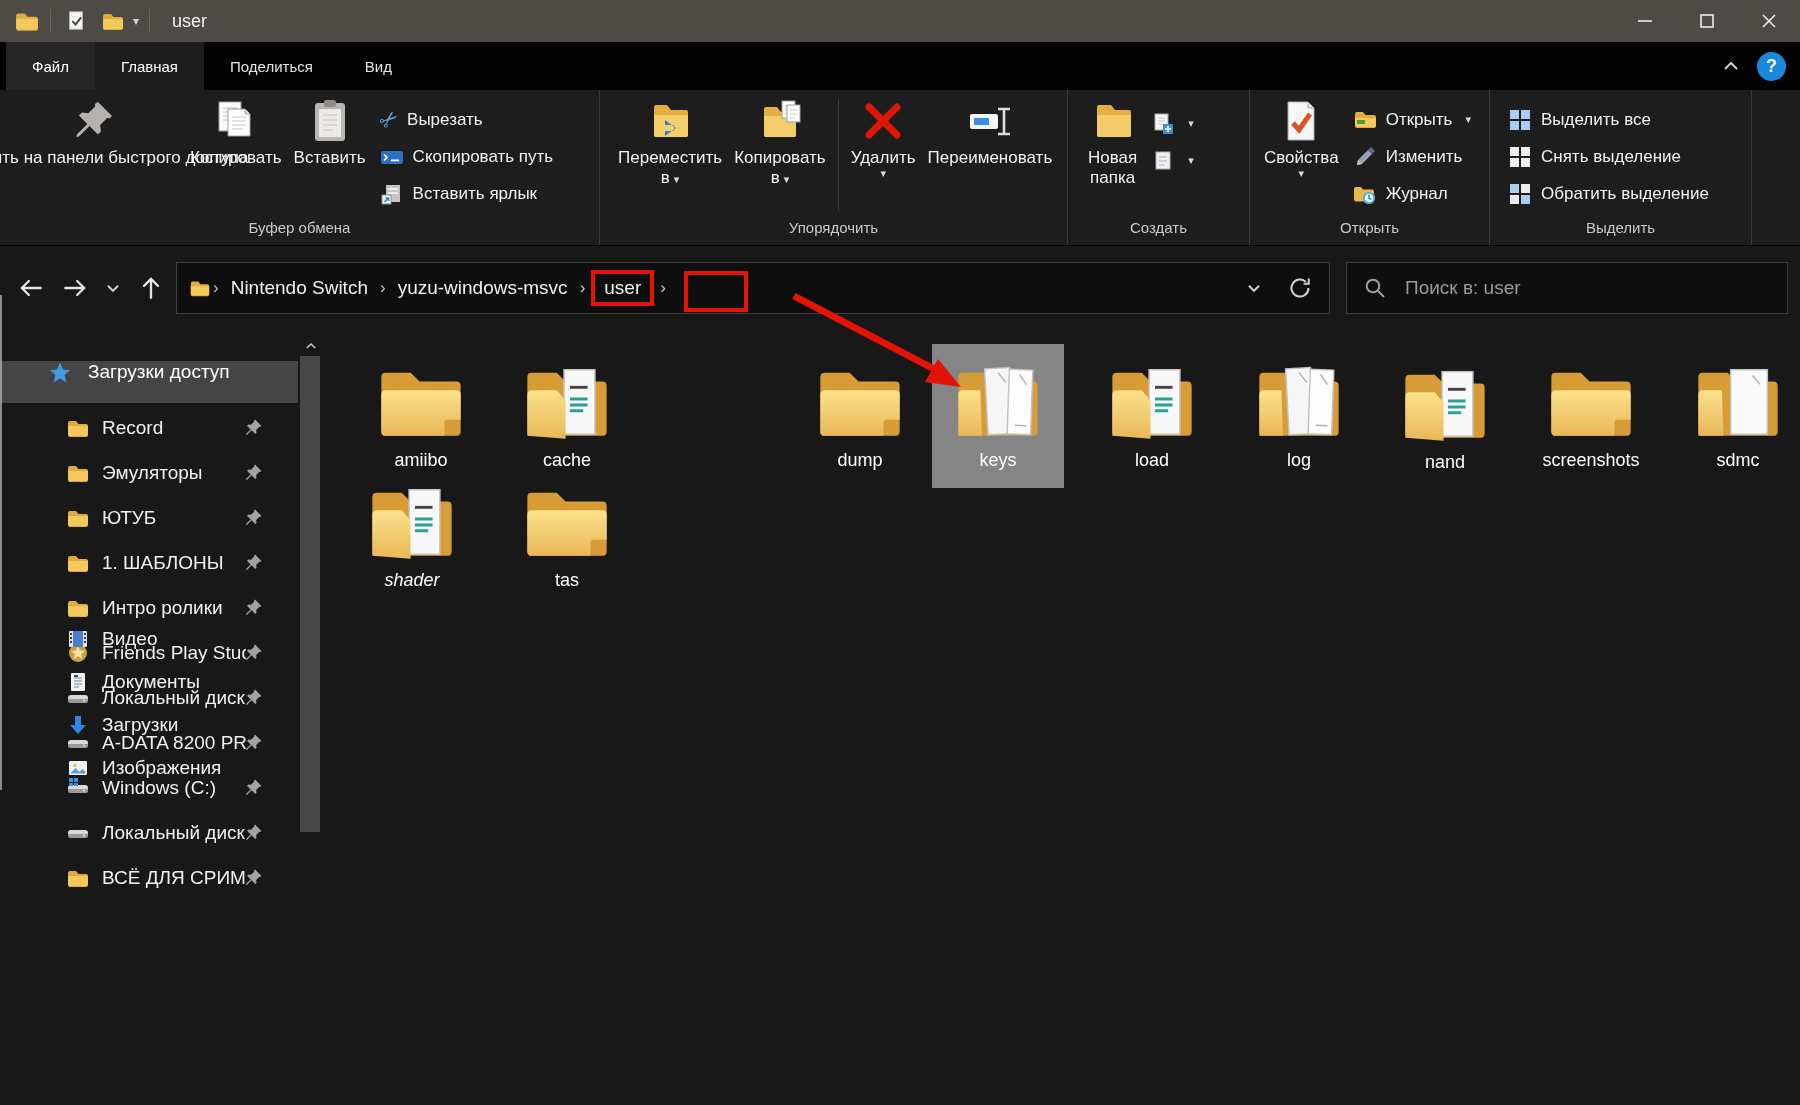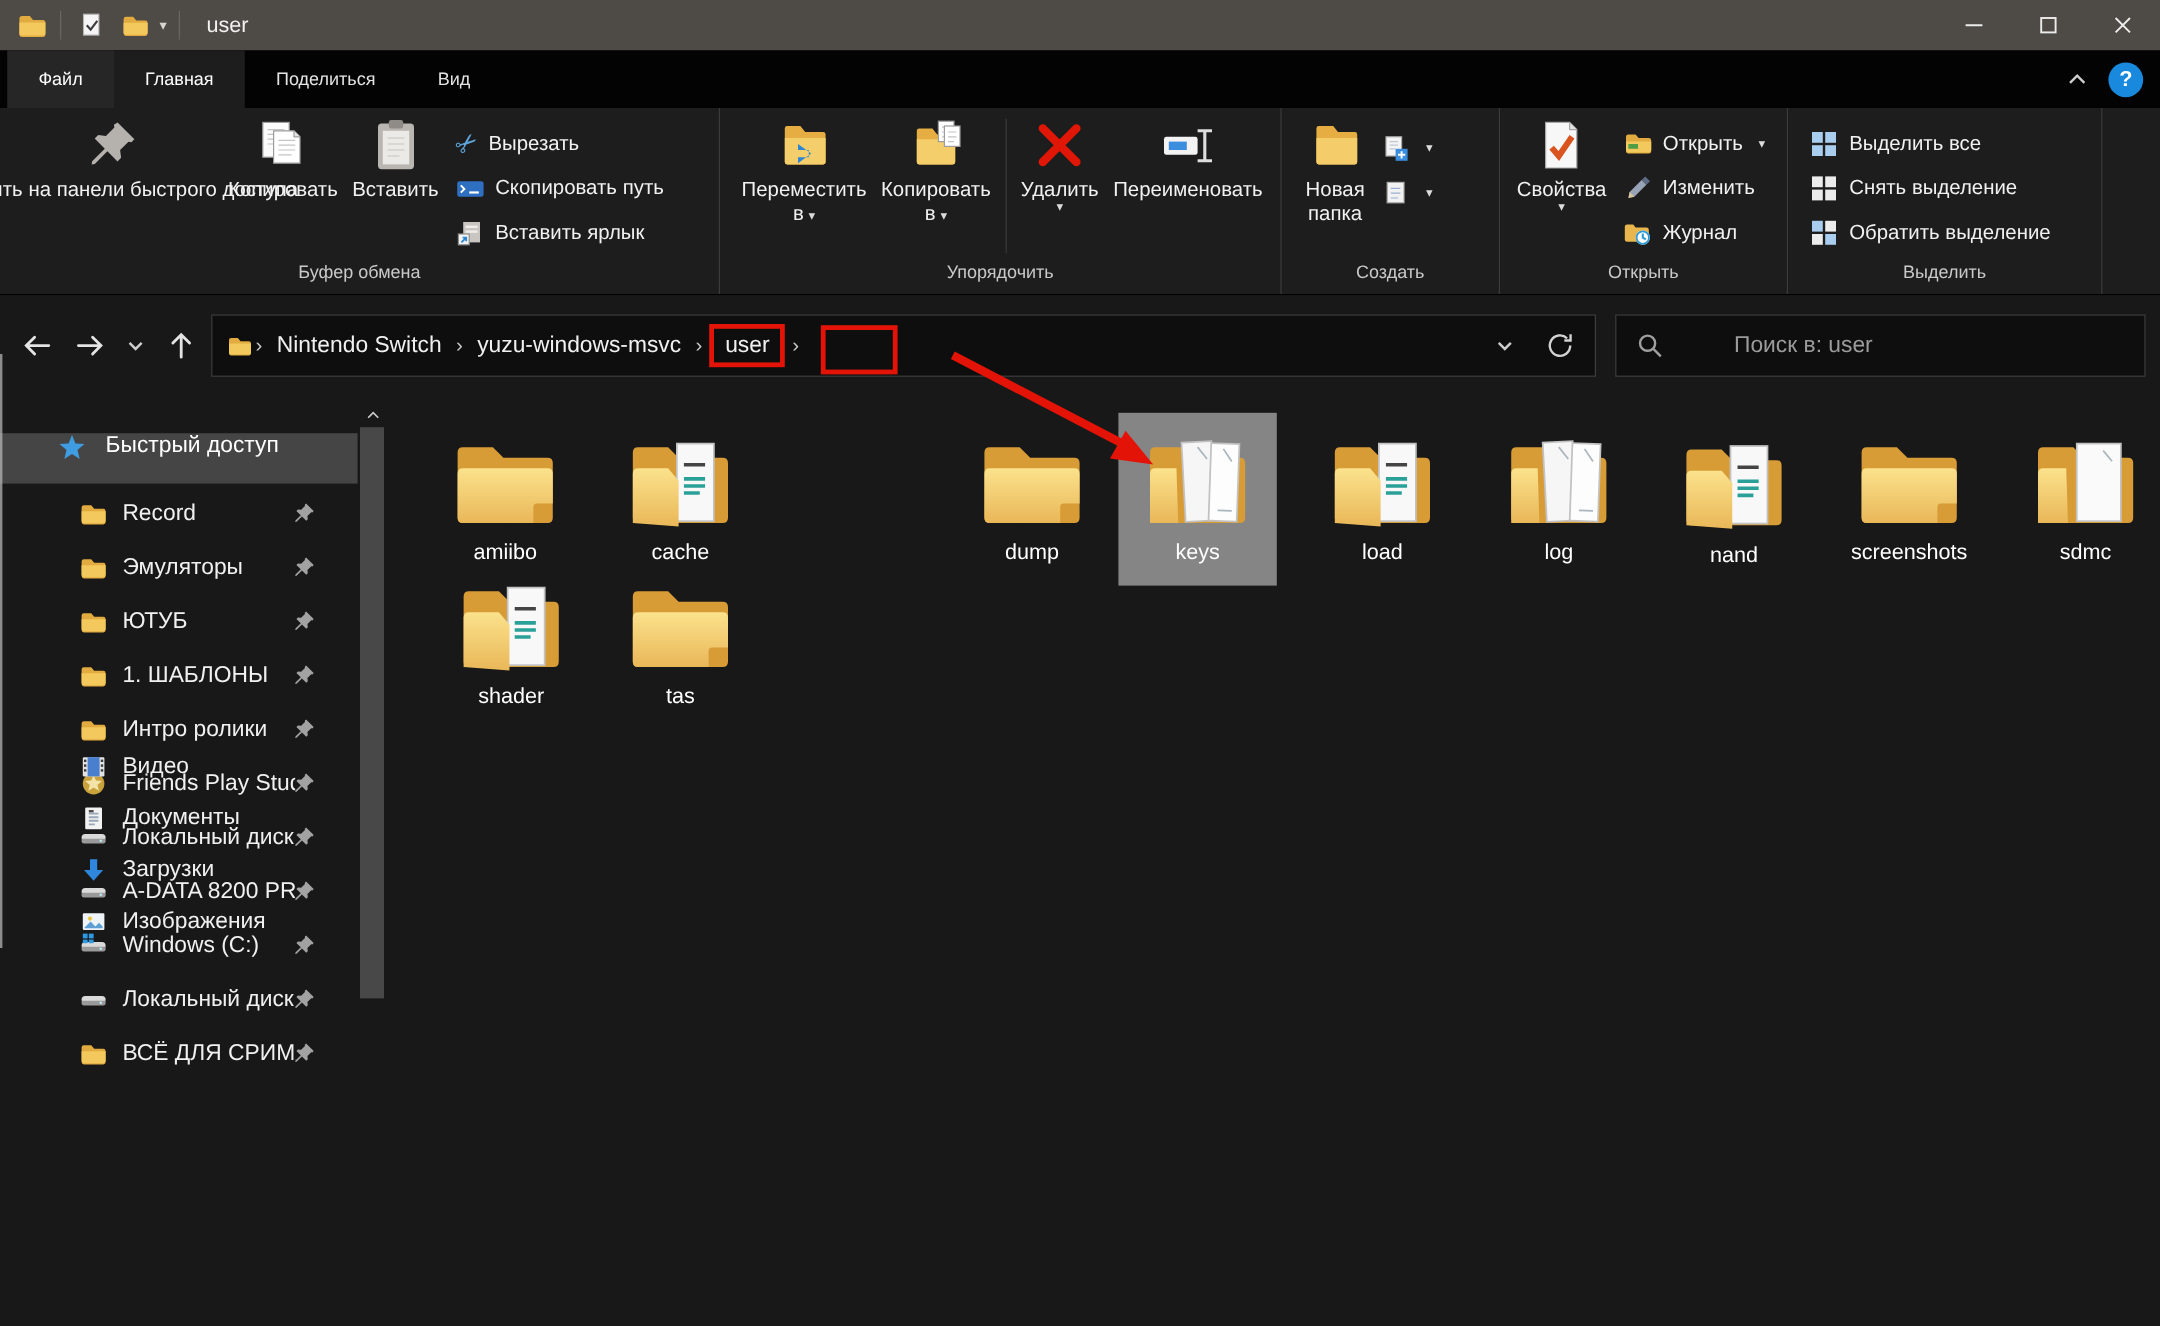--- a/index.html
+++ b/index.html
@@ -41,21 +41,21 @@
   
   .addressrow{position:absolute;top:246px;left:0;right:0;height:84px;background:#181818;}
   .navbtns{position:absolute;left:12px;top:0;height:84px;display:flex;align-items:center;gap:6px;}
   .navbtn{display:flex;align-items:center;justify-content:center;padding:4px;}
   .addressfield{position:absolute;left:176px;top:16px;width:1154px;height:52px;background:#0e0e0e;border:1px solid #3e3e3e;box-sizing:border-box;display:flex;align-items:center;font-size:19px;color:#f0f0f0;}
   .crumb{padding:0 10px;white-space:nowrap;}
   .crumb-sep{color:#c9c9c9;font-size:17px;padding:0 2px;}
   .crumb.user-box{border:4px solid #e31407;padding:3px 9px;margin:0 4px;}
   .af-right{margin-left:auto;display:flex;align-items:center;gap:24px;padding-right:16px;}
   .searchfield{position:absolute;left:1346px;top:16px;width:442px;height:52px;background:#0e0e0e;border:1px solid #3e3e3e;box-sizing:border-box;display:flex;align-items:center;padding:0 16px;gap:16px;}
-  .searchfield input{flex:1;background:transparent;border:none;outline:none;color:#cfcfcf;font-size:19px;font-family:"Liberation Sans","DejaVu Sans",sans-serif;margin-left:40px;}
+  .searchfield input{flex:1;background:transparent;border:none;outline:none;color:#cfcfcf;font-size:19px;font-family:"Liberation Sans","DejaVu Sans",sans-serif;}
   .searchfield input::placeholder{color:#9b9b9b;opacity:1;}
   
   .sidebar{position:absolute;top:330px;left:0;width:332px;bottom:0;background:#181818;}
   .sb-qa{position:absolute;top:31px;left:0;width:298px;height:42px;background:#454545;}
   .sb-qa .sb-ico{position:absolute;left:48px;}
   .sb-qa .sb-label{position:absolute;left:88px;font-size:19px;color:#fff;}
   .sb-list{position:absolute;left:4px;width:298px;}
   #sb-pinned{top:75px;}
   #sb-pc{top:287px;}
   .sb-item{position:relative;height:45px;display:flex;align-items:center;}
@@ -614,21 +614,21 @@
   </div>
 </section>
 
 <aside class="sidebar">
   <div class="sb-qa">
     <span class="sb-ico">
         <svg width="24" height="24">
           <use href="#i-star"></use>
         </svg>
       </span>
-    <span class="sb-label">Быстрый доступ</span>
+    <span class="sb-label">Загрузки доступ</span>
   </div>
 
   <div class="sb-list" id="sb-pinned">
   <div class="sb-item">
     <span class="sb-ico">
           <svg width="24" height="24">
             <use href="#i-folder"></use>
           </svg>
         </span>
     <span class="sb-label">Record</span>
@@ -891,21 +891,21 @@
     <div class="flabel">screenshots</div>
   </div>
 
   <div class="tile" style="left: 1340px; top: 14px;">
     <svg class="ficon" viewBox="0 0 64 64">
         <use href="#fv-paper"></use>
       </svg>
     <div class="flabel">sdmc</div>
   </div>
 
-  <div class="tile" style="left: 28px; top: 134px;">
+  <div class="tile" style="left: 14px; top: 134px; font-style: italic;">
     <svg class="ficon" viewBox="0 0 64 64">
         <use href="#fv-files"></use>
       </svg>
     <div class="flabel">shader</div>
   </div>
 
   <div class="tile" style="left: 169px; top: 134px;">
     <svg class="ficon" viewBox="0 0 64 64">
         <use href="#fv-plain"></use>
       </svg>

